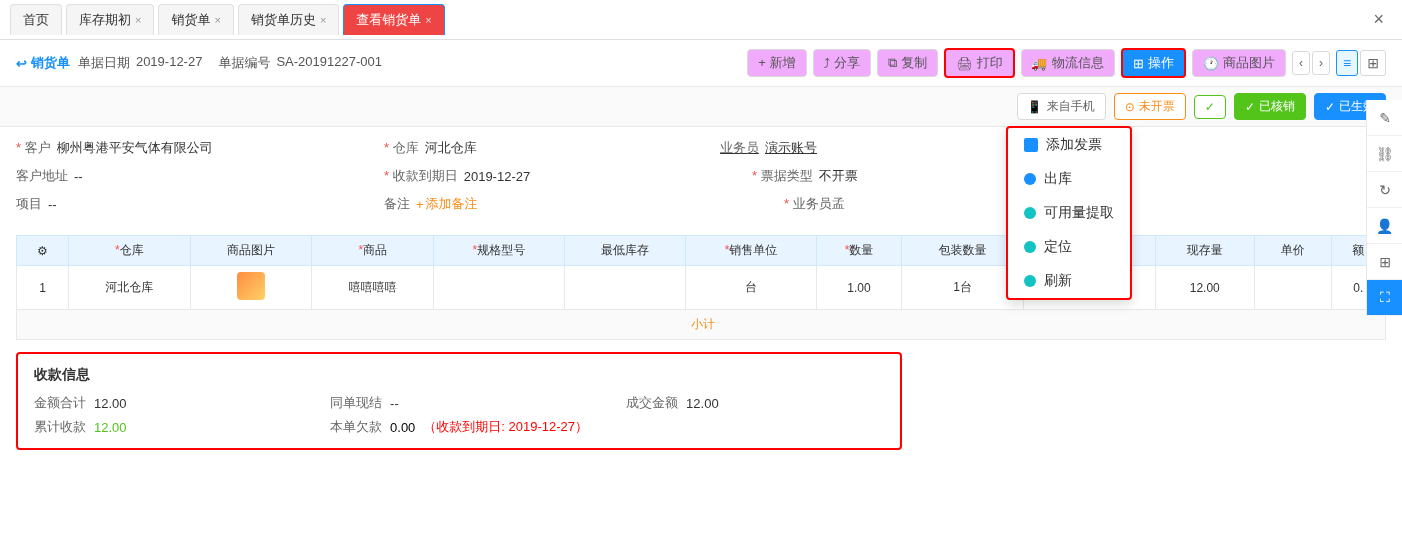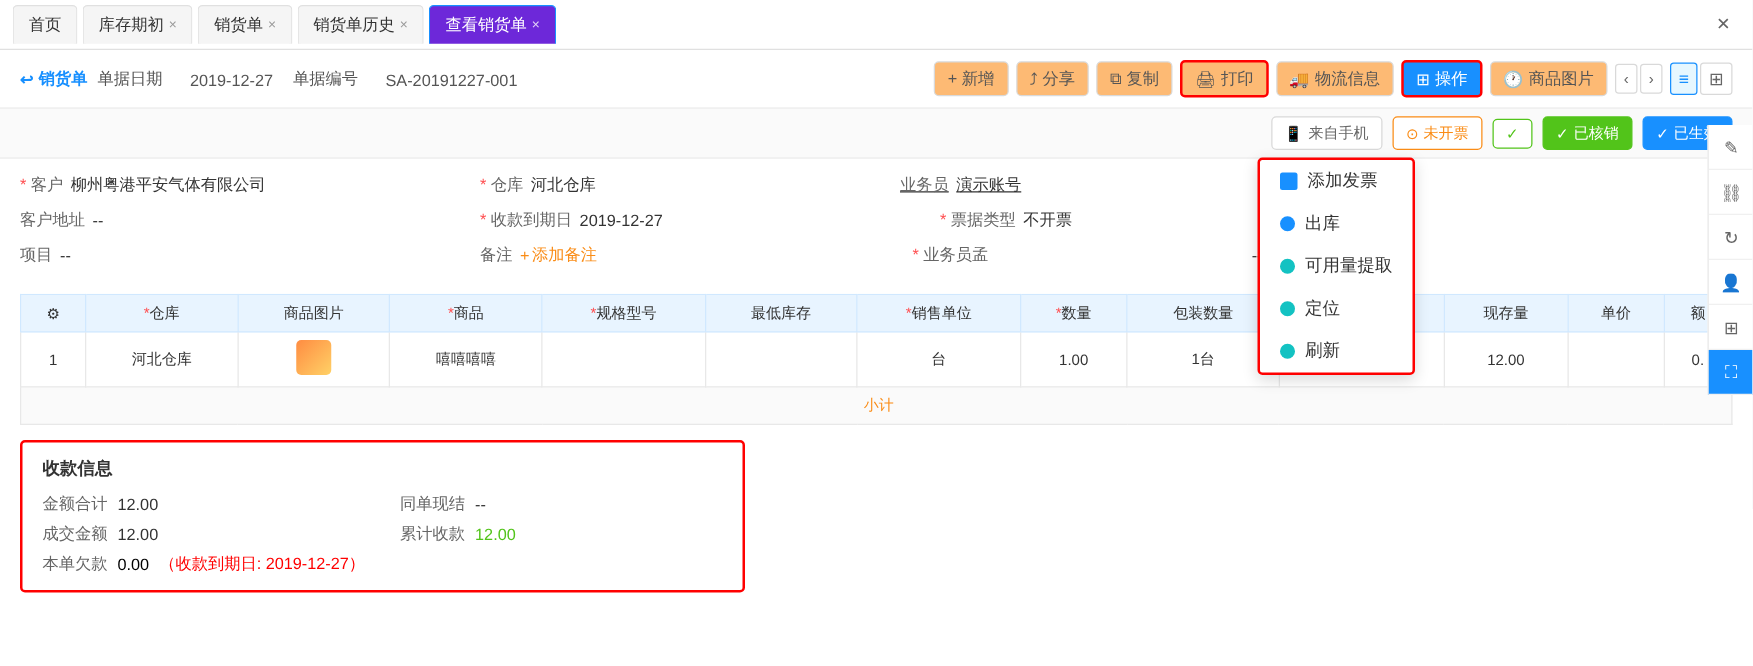--- a/index.html
+++ b/index.html
@@ -10,42 +10,42 @@
       display: flex; align-items: center;
       background: #fff; border-bottom: 1px solid #e0e0e0;
       padding: 0 10px; height: 40px; gap: 4px;
     }
     .tab {
       display: flex; align-items: center; gap: 4px;
       padding: 6px 12px; cursor: pointer; font-size: 13px;
       border-radius: 4px 4px 0 0; background: #f5f5f5;
       border: 1px solid #e0e0e0; border-bottom: none;
     }
-    .tab.active { background: #6d28d9; color: #fff; border-color: #1890ff; }
+    .tab.active { background: #ef4444; color: #fff; border-color: #1890ff; }
     .tab .close-icon { font-size: 11px; color: #999; cursor: pointer; }
     .tab.active .close-icon { color: rgba(255,255,255,0.8); }
     .tab-bar-close { margin-left: auto; font-size: 18px; cursor: pointer; color: #666; padding: 0 8px; }
 
     
     .main-content { background: #fff; height: calc(100vh - 40px); overflow: hidden; position: relative; }
 
     
     .toolbar {
       display: flex; align-items: center;
       padding: 8px 16px; border-bottom: 1px solid #e8e8e8;
       gap: 8px; background: #fff;
     }
     .doc-type-tag { color: #1890ff; font-size: 13px; font-weight: bold; display: flex; align-items: center; gap: 4px; }
     .doc-info { display: flex; align-items: center; gap: 16px; font-size: 13px; color: #555; }
-    .doc-info-item { display: flex; align-items: flex-end; gap: 22px; }
+    .doc-info-item { display: flex; align-items: flex-start; gap: 6px; }
     .toolbar-actions { margin-left: auto; display: flex; align-items: center; gap: 6px; }
     .toolbar-btn {
       display: flex; align-items: center; gap: 4px;
       padding: 4px 10px; border: 1px solid #d9d9d9; border-radius: 4px;
-      cursor: pointer; font-size: 13px; background: #fdba74; color: #555;
+      cursor: pointer; font-size: 13px; background: #f0abfc; color: #555;
     }
     .toolbar-btn.operation { background: #1890ff; color: #fff; border-color: #1890ff; position: relative; }
     .toolbar-btn.operation.highlighted { border: 2px solid #ff0000; }
 
     
     .status-bar {
       display: flex; align-items: center;
       padding: 6px 16px; background: #fafafa; border-bottom: 1px solid #e8e8e8;
       gap: 8px; justify-content: flex-end;
     }
@@ -90,21 +90,21 @@
     .payment-info-box {
       margin: 12px 16px;
       border: 2px solid #ff0000;
       border-radius: 4px;
       padding: 12px 16px;
       background: #fff;
       display: inline-block;
       min-width: 520px;
     }
     .payment-title { font-size: 14px; font-weight: bold; color: #333; margin-bottom: 10px; }
-    .payment-rows { display: grid; grid-template-columns: 1fr 1fr; gap: 6px 28px; }
+    .payment-rows { display: grid; grid-template-columns: 1fr 1fr 1fr; gap: 6px 38px; }
     .payment-row { display: flex; align-items: center; gap: 8px; font-size: 13px; }
     .payment-label { color: #666; white-space: nowrap; }
     .payment-value { color: #333; }
     .payment-value.highlight { color: #000000; }
     .payment-value.green { color: #52c41a; }
 
     
     .dropdown-menu {
       position: absolute;
       top: 86px; right: 270px;
@@ -297,21 +297,21 @@
         <span class="form-label">项目</span>
         <span class="form-value">--</span>
       </div>
       <div class="form-field" style="margin-left: 80px;">
         <span class="form-label">备注</span>
         <span class="add-note-btn">
           <span>+</span>
           <span>添加备注</span>
         </span>
       </div>
-      <div class="form-field" style="margin-left: 58px; justify-content: space-between;">
+      <div class="form-field" style="margin-left: 112px; justify-content: space-between;">
         <span class="form-label">
           <span class="required-star">*</span>
           <span>业务员孟</span>
         </span>
         <span class="form-value">--</span>
       </div>
     </div>
   </div>
 
   

